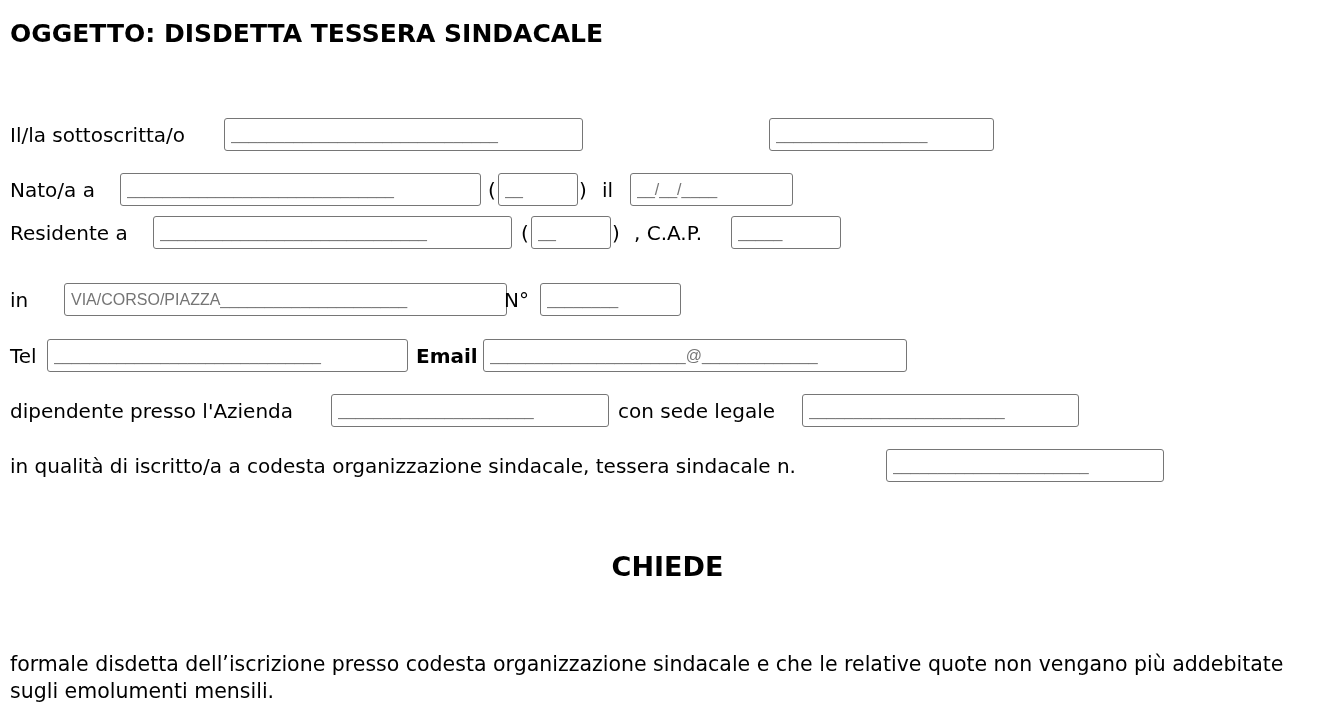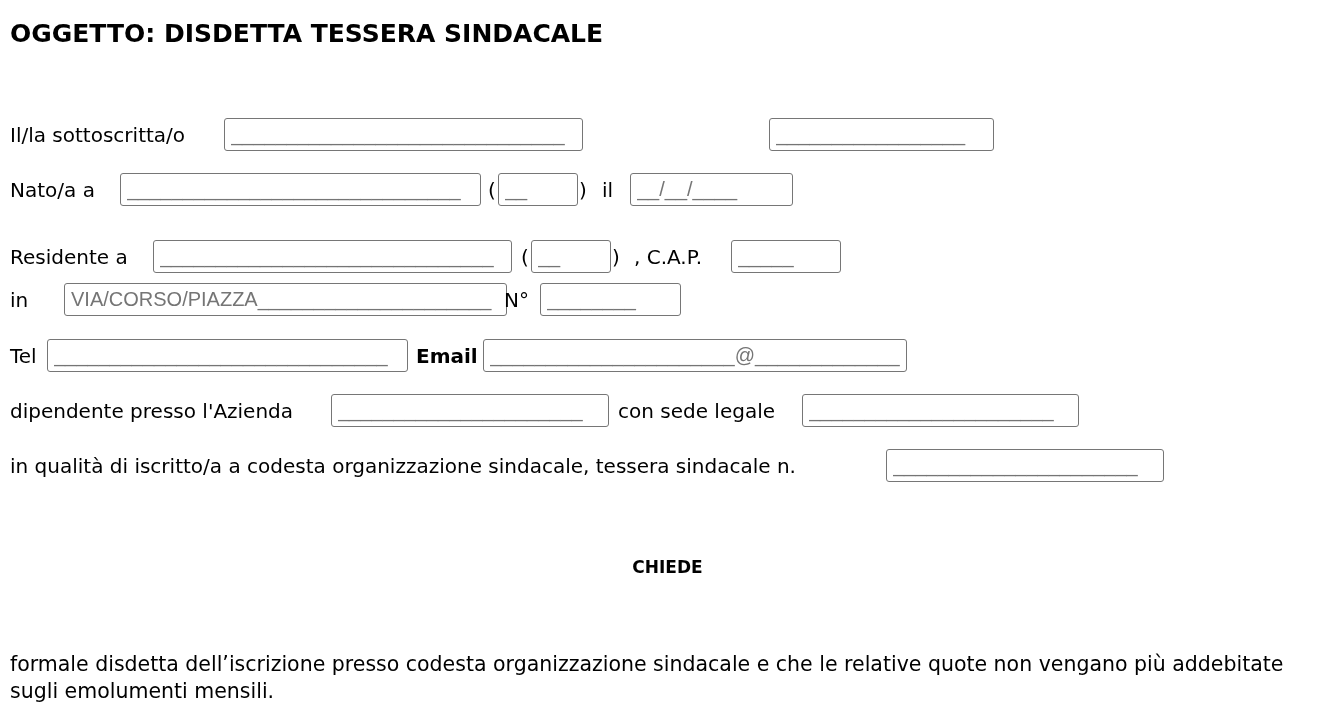--- a/index.html
+++ b/index.html
@@ -11,27 +11,27 @@
       position: absolute; left: 10px; top: 20px; margin: 0;
       font-weight: bold; font-size: 25px; white-space: nowrap; line-height: 28px;
     }
     .row { position: absolute; left: 0; height: 34px; width: 1314px; }
     .lbl {
       position: absolute; top: 0; height: 34px; line-height: 34px; white-space: nowrap;
     }
     .inp {
       position: absolute; top: 0; height: 33px; box-sizing: border-box;
       border: 1px solid #767676; border-radius: 3px; background: #fff;
-      padding: 0 6px; font-family: "Liberation Sans", sans-serif; font-size: 20px;
+      padding: 0 6px; font-family: "Liberation Sans", sans-serif; font-size: 16px;
       color: #000; outline: none;
     }
     .inp::placeholder { color: #757575; opacity: 1; }
     .chiede {
       position: absolute; left: 0; width: 1335px; top: 553px; text-align: center;
-      font-weight: bold; font-size: 17px; line-height: 28px; margin: 0;
+      font-weight: bold; font-size: 27px; line-height: 28px; margin: 0;
     }
     .para {
       position: absolute; left: 10px; top: 651px; width: 1300px; margin: 0;
       line-height: 27px; font-size: 20.5px;
     }
   </style>
 </head>
 <body>
 
 <h1 class="title">OGGETTO: DISDETTA TESSERA SINDACALE</h1>
@@ -45,21 +45,21 @@
 <div class="row" style="top:173px;">
   <span class="lbl" style="left:10px;">Nato/a a</span>
   <input class="inp" style="left: 120px; width: 361px;" type="text" placeholder="______________________________">
   <span class="lbl" style="left:488px;">(</span>
   <input class="inp" style="left: 498px; width: 80px;" type="text" placeholder="__">
   <span class="lbl" style="left:579px;">)</span>
   <span class="lbl" style="left:602px;text-align:right;">il</span>
   <input class="inp" style="left: 630px; width: 163px;" type="text" placeholder="__/__/____">
 </div>
 
-<div class="row" style="top:240px;">
+<div class="row" style="top:216px;">
   <span class="lbl" style="left:10px;">Residente a</span>
   <input class="inp" style="left: 153px; width: 359px;" type="text" placeholder="______________________________">
   <span class="lbl" style="left:521px;">(</span>
   <input class="inp" style="left: 531px; width: 80px;" type="text" placeholder="__">
   <span class="lbl" style="left:612px;">)</span>
   <span class="lbl" style="left:634px;">, C.A.P.</span>
   <input class="inp" style="left: 731px; width: 110px;" type="text" placeholder="_____">
 </div>
 
 <div class="row" style="top:283px;">

